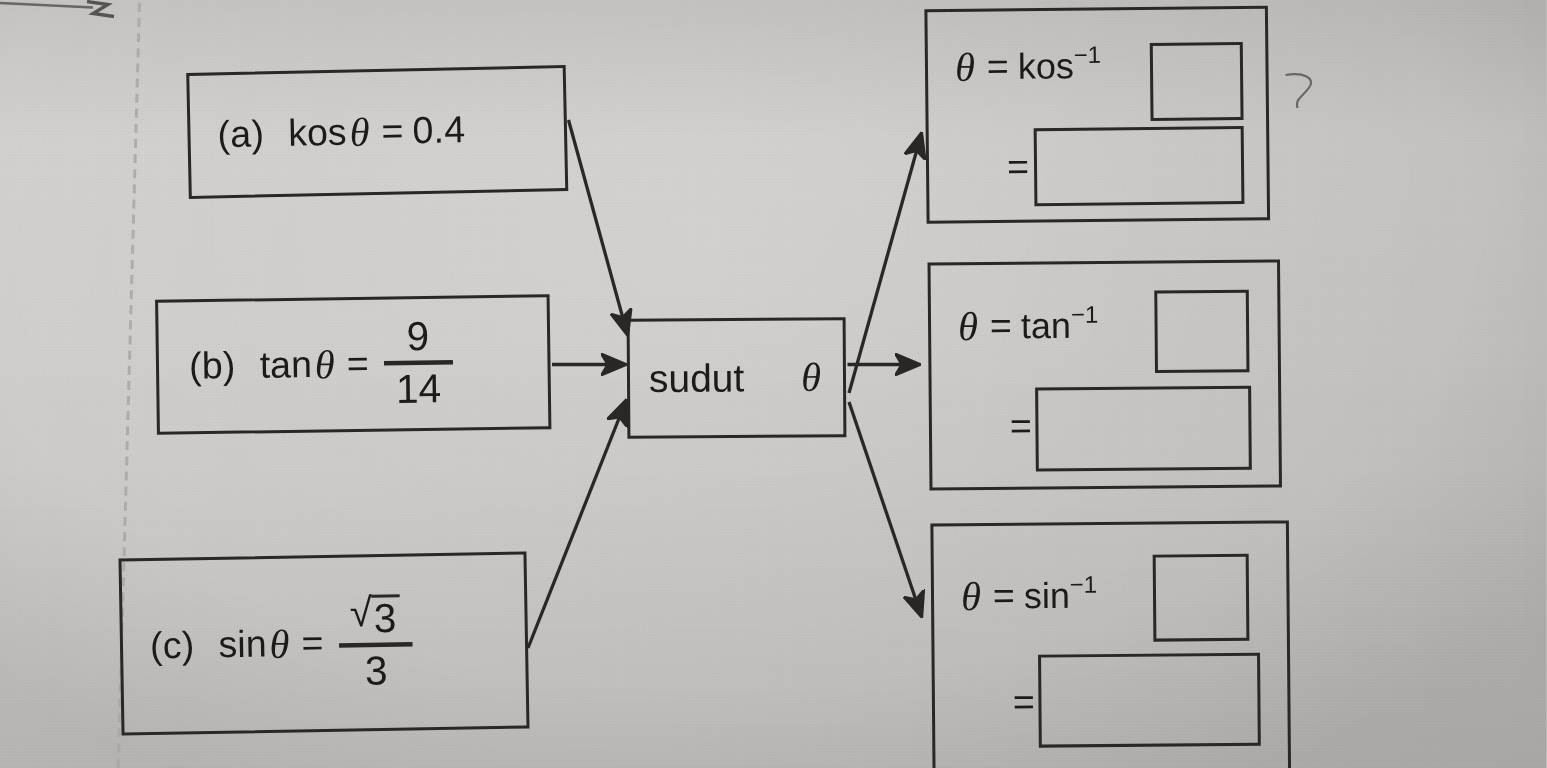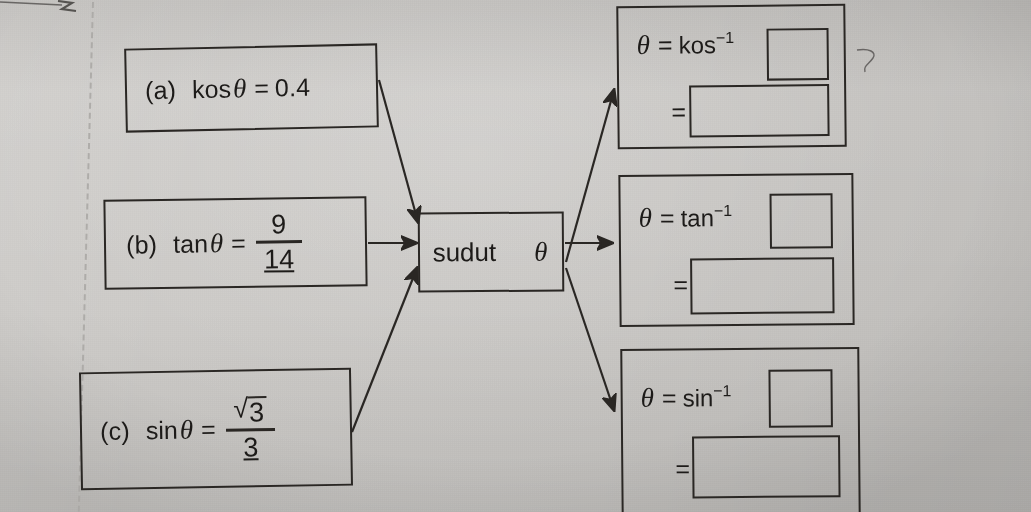--- a/index.html
+++ b/index.html
@@ -104,21 +104,20 @@
     padding: 0 8px 2px 8px;
   }
   .frac .bar {
     width: 100%;
     height: 3px;
     background: #2a2724;
   }
   .frac .den {
     font-size: 27px;
     padding: 3px 8px 0 8px;
-    text-decoration: underline;
   }
   .sqrt {
     display: inline-flex;
     align-items: flex-start;
     font-size: 27px;
   }
   .sqrt .radical { font-size: 27px; }
   .sqrt .radicand {
     border-top: 2px solid #2a2724;
     padding: 1px 3px 0 1px;

